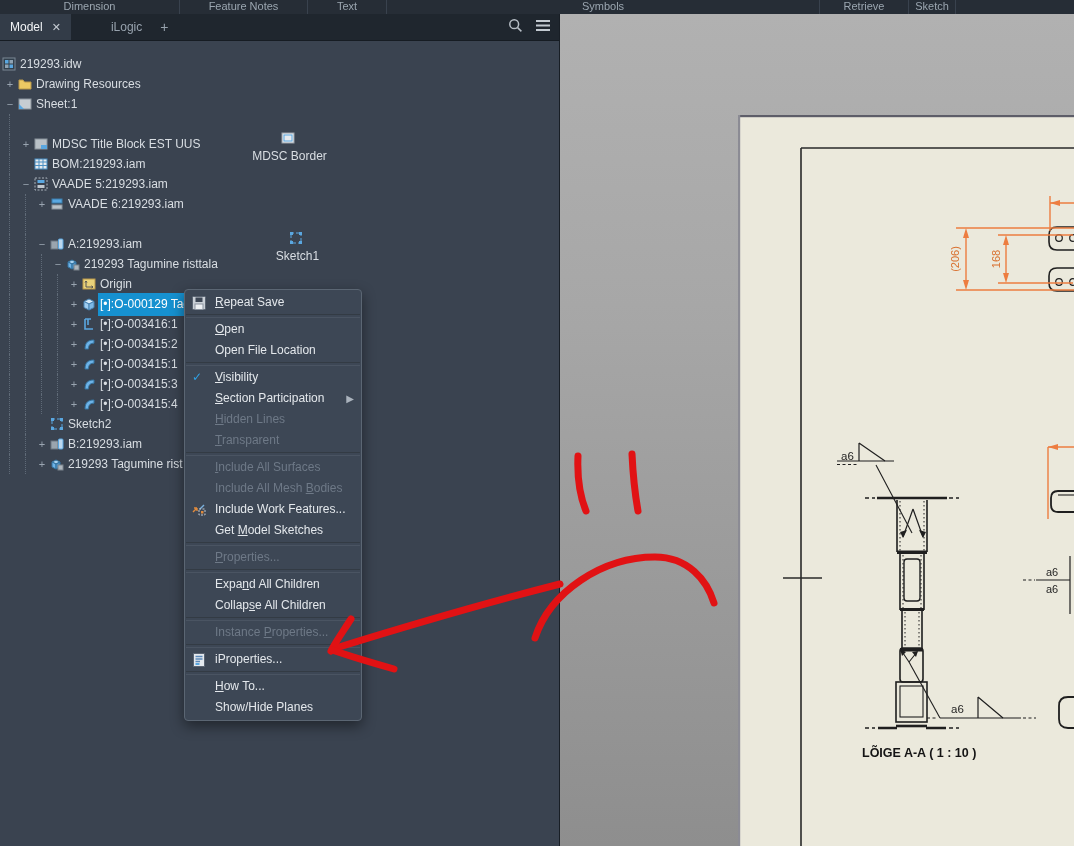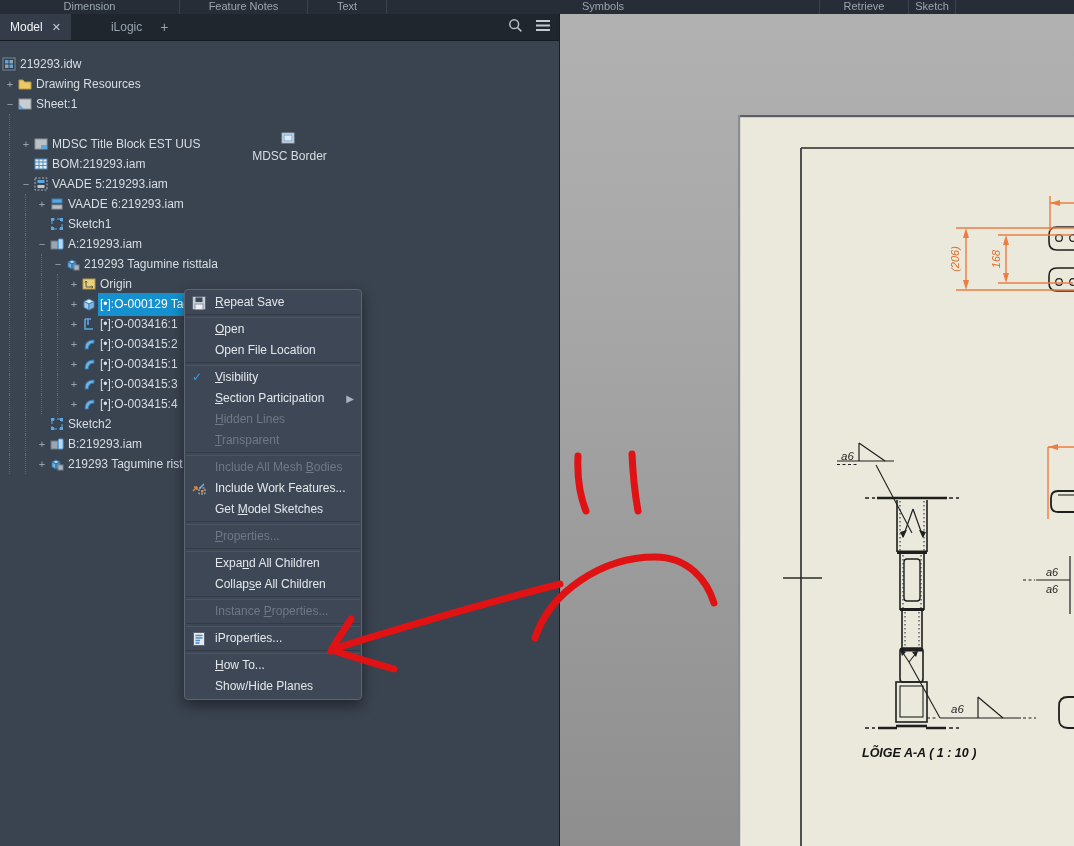--- a/index.html
+++ b/index.html
@@ -33,21 +33,21 @@
         border:1px solid #5b6673;border-radius:4px;box-shadow:0 5px 14px rgba(0,0,0,.45);
         padding:2px 0;box-sizing:border-box;z-index:20;font-size:12px;color:#e4e8ec;}
   .mi{position:relative;height:21px;line-height:21px;padding-left:30px;white-space:nowrap;}
   .mi.dis{color:#6e7987;}
   .mi .mic{position:absolute;left:5px;top:2px;width:18px;height:17px;display:flex;align-items:center;justify-content:center;}
   .mi .chk{position:absolute;left:7px;top:0;color:#2ea3e8;font-weight:bold;}
   .mi .sub{position:absolute;right:7px;top:0;color:#aab3bd;font-size:10px;}
   .msep{height:2px;border-top:1px solid #333b44;border-bottom:1px solid #4a5462;margin:1px 1px;}
   
   #canvas{position:absolute;left:560px;top:14px;width:514px;height:832px;
-          background:linear-gradient(180deg,#b1b1b1 0%,#a7a7a7 35%,#8e8e8e 100%);font-style:italic;}
+          background:linear-gradient(180deg,#b1b1b1 0%,#a7a7a7 35%,#8e8e8e 100%);}
   #draw{position:absolute;left:0;top:0;}
   #redlayer{position:absolute;left:0;top:0;z-index:50;pointer-events:none;}
 </style>
 </head>
 <body>
 
 <div id="app">
 
   <div id="ribbon">
     <div class="rcell" style="width:180px">Dimension</div>
@@ -163,21 +163,21 @@
           <div class="guide" style="left: 25px;"></div>
           <span class="exp">+</span>
           <span class="ticon">
             <svg width="14" height="14" viewBox="0 0 14 14">
               <rect x="2" y="2" width="10" height="4" fill="#5aa7e0" stroke="#3a7fae"></rect>
               <rect x="2" y="8" width="10" height="4" fill="#b9c1c7" stroke="#8a939b"></rect>
             </svg>
           </span>
           <span class="tlabel">VAADE 6:219293.iam</span>
         </div>
-        <div class="trow" style="padding-left: 34px;">
+        <div class="trow" style="padding-left: 34px; flex-direction: column;">
           <div class="guide" style="left: 9px;"></div>
           <div class="guide" style="left: 25px;"></div>
           <span class="exp"></span>
           <span class="ticon">
             <svg width="14" height="14" viewBox="0 0 14 14">
               <rect x="2" y="2" width="10" height="10" fill="none" stroke="#5aa7e0" stroke-dasharray="3 2"></rect>
               <rect x="1" y="1" width="3" height="3" fill="#5aa7e0"></rect>
               <rect x="10" y="1" width="3" height="3" fill="#5aa7e0"></rect>
               <rect x="1" y="10" width="3" height="3" fill="#5aa7e0"></rect>
               <rect x="10" y="10" width="3" height="3" fill="#5aa7e0"></rect>
@@ -453,20 +453,21 @@
         </span><span><u>R</u>epeat Save</span></div>
       <div class="msep"></div>
       <div class="mi"><span><u>O</u>pen</span></div>
       <div class="mi"><span>Open File Location</span></div>
       <div class="msep"></div>
       <div class="mi"><span class="chk">✓</span><span><u>V</u>isibility</span></div>
       <div class="mi"><span><u>S</u>ection Participation</span><span class="sub">▶</span></div>
       <div class="mi dis"><span><u>H</u>idden Lines</span></div>
       <div class="mi dis"><span><u>T</u>ransparent</span></div>
       <div class="msep"></div>
+      <div class="mi dis"><span><u>I</u>nclude All Surfaces</span></div>
       <div class="mi dis"><span>Include All Mesh <u>B</u>odies</span></div>
       <div class="mi"><span class="mic">
           <svg width="16" height="16" viewBox="0 0 16 16">
             <path d="M2,10 L6,6 M6,6 L6,9 M6,6 L3,6" stroke="#e08a3c" stroke-width="1.4" fill="none"></path>
             <path d="M13,3 L9,7" stroke="#7ab0dd" stroke-width="1.4"></path>
             <rect x="8" y="7" width="6" height="6" fill="none" stroke="#c4cbd3" stroke-dasharray="2 1.5"></rect>
             <rect x="10" y="9" width="2.5" height="2.5" fill="#e08a3c"></rect>
           </svg>
         </span><span>Include Work Features...</span></div>
       <div class="mi"><span>Get <u>M</u>odel Sketches</span></div>

